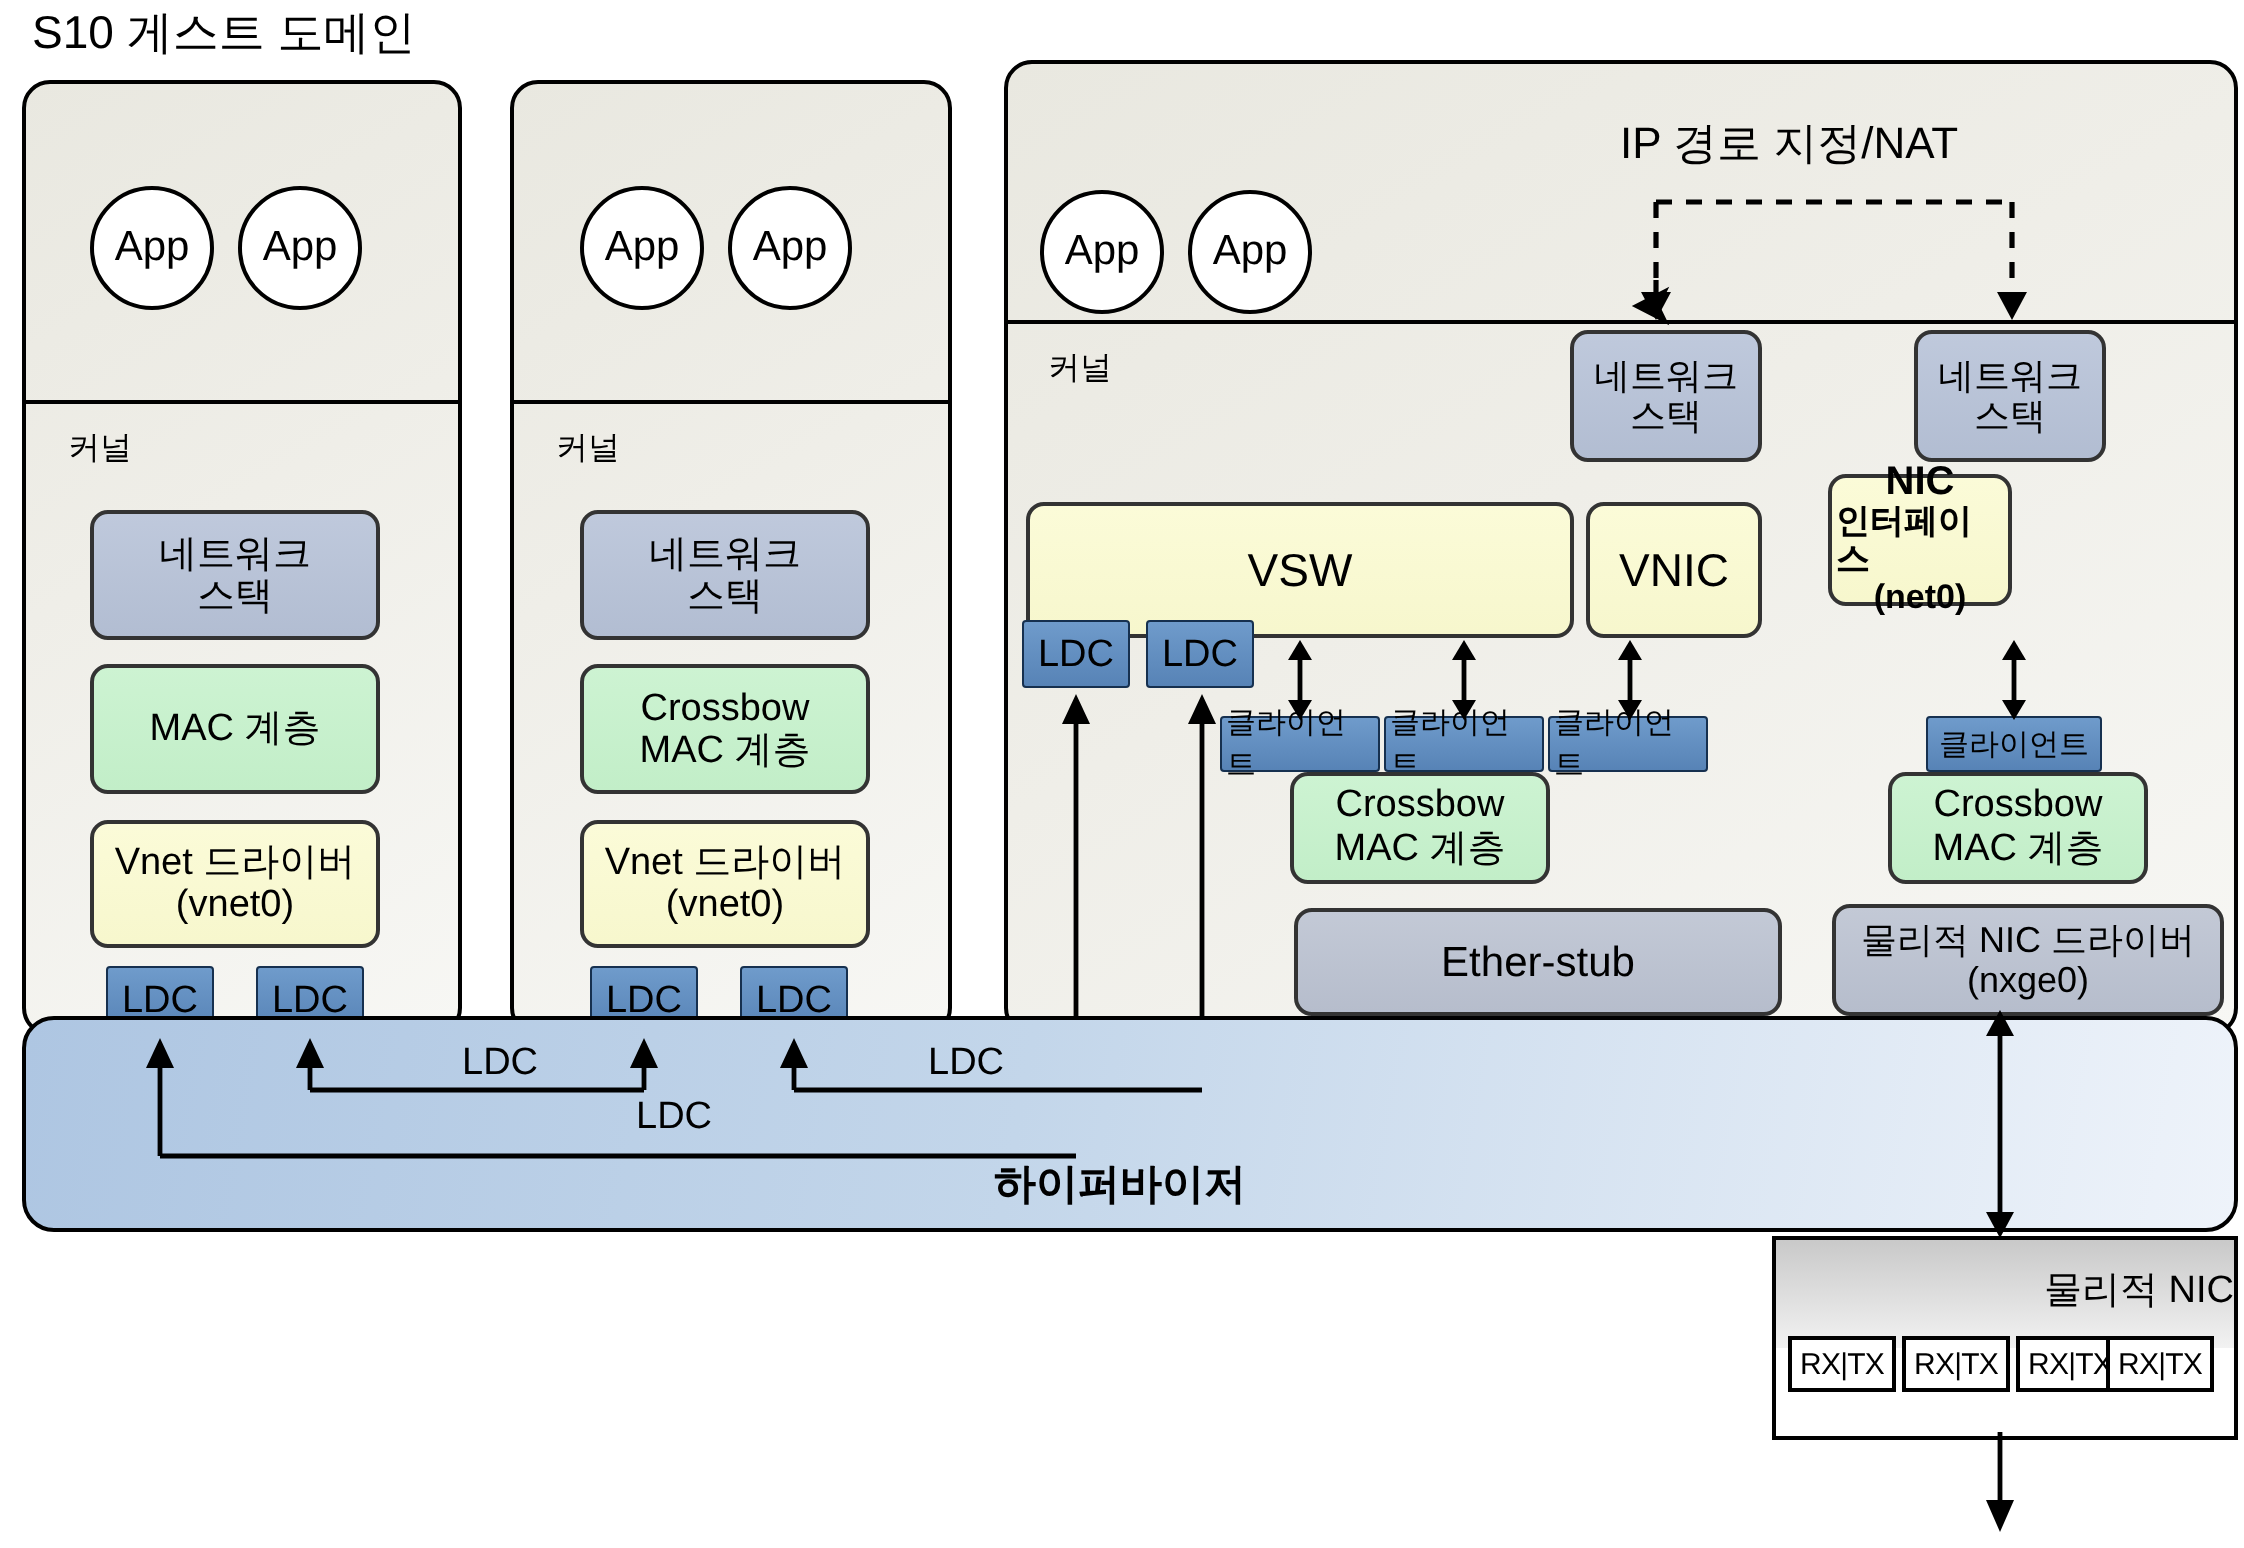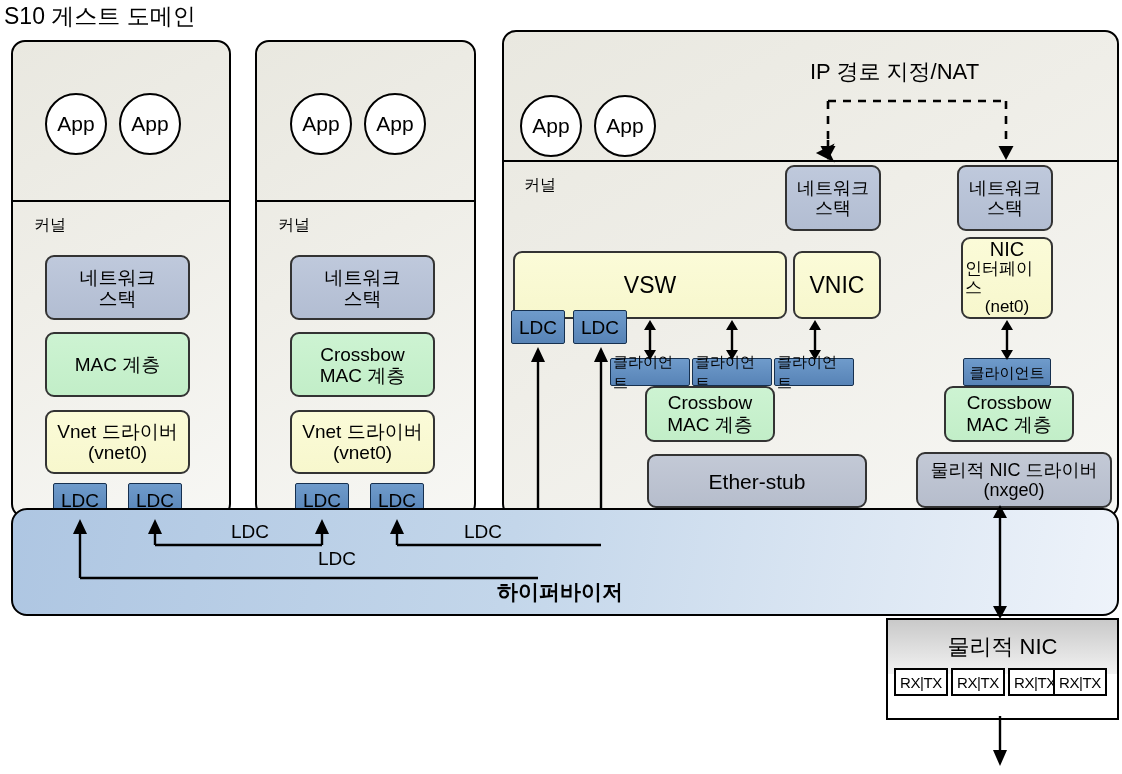--- a/index.html
+++ b/index.html
@@ -32,33 +32,33 @@
           border:1.6px solid #16304f;border-radius:2px;font-size:15px;}
   .gray{background:linear-gradient(180deg,#c3c9d6 0%,#b6bdcc 100%);}
 
   .hyper{position:absolute;border:2.5px solid #000;border-radius:16px;
          background:linear-gradient(100deg,#aec6e2 0%,#c3d6ea 45%,#eef3fa 100%);}
   .hyperlbl{position:absolute;font-size:21px;font-weight:bold;white-space:nowrap;}
 
   .pnic{position:absolute;border:2.5px solid #000;background:#ffffff;}
   .pnic-top{position:absolute;left:0;right:0;top:0;
             background:linear-gradient(180deg,#c9c9c9 0%,#f2f2f2 100%);}
-  .pnic-lbl{position:absolute;width:100%;text-align:center;font-size:22px;}
+  .pnic-lbl{position:absolute;width:100%;text-align:right;font-size:19px;}
   .rxtx{position:absolute;border:2px solid #000;background:#fff;
         display:flex;align-items:center;justify-content:center;
         font-size:15px;letter-spacing:-0.4px;box-sizing:border-box;}
   .lbl{position:absolute;font-size:19px;white-space:nowrap;}
   svg.ov{position:absolute;left:0;top:0;width:1122px;height:774px;overflow:visible;}
 </style>
 </head>
 <body>
 
 <div id="stage">
 
-  <div class="ttl" style="left:4px;top:3px;">S10 게스트 도메인</div>
+  <div class="ttl" style="left:16px;top:3px;">S10 게스트 도메인</div>
 
   <div class="domain" style="left:11px;top:40px;width:216px;height:474px;">
     <div class="kline" style="top:158px;"></div>
     <div class="klabel" style="left:21px;top:172px;">커널</div>
   </div>
   <div class="appc" style="left:45px;top:93px;width:58px;height:58px;">
       <span>App</span>
     </div>
   <div class="appc" style="left:119px;top:93px;width:58px;height:58px;">
       <span>App</span>
@@ -133,21 +133,21 @@
     <span>네트워크</span>
     <span>스택</span>
   </div>
 
   <div class="bx vnet" style="left:513px;top:251px;width:274px;height:68px;">
     <span style="font-size:23px;">VSW</span>
     </div>
   <div class="bx vnet" style="left:793px;top:251px;width:88px;height:68px;">
     <span style="font-size:23px;">VNIC</span>
     </div>
-  <div class="bx vnet" style="left:961px;top:237px;width:92px;height:82px;flex-direction:column;font-size:17px;line-height:19px;">
+  <div class="bx vnet" style="left:914px;top:237px;width:92px;height:66px;flex-direction:column;font-size:17px;line-height:19px;font-weight:bold;">
     <span style="font-size:20px;">NIC</span>
     <span>인터페이스</span>
     <span>(net0)</span>
   </div>
 
   <div class="bx ldc" style="left:511px;top:310px;width:54px;height:34px;">
     <span>LDC</span>
     </div>
   <div class="bx ldc" style="left:573px;top:310px;width:54px;height:34px;">
     <span>LDC</span>
@@ -160,21 +160,21 @@
     <span>클라이언트</span>
     </div>
   <div class="bx client" style="left:774px;top:358px;width:80px;height:28px;">
     <span>클라이언트</span>
     </div>
 
   <div class="bx mac" style="left:645px;top:386px;width:130px;height:56px;flex-direction:column;font-size:19px;line-height:22px;">
     <span>Crossbow</span>
     <span>MAC 계층</span>
   </div>
-  <div class="bx gray" style="left:647px;top:454px;width:220px;height:54px;">
+  <div class="bx gray" style="left:647px;top:454px;width:244px;height:54px;">
     <span style="font-size:21px;">Ether-stub</span>
     </div>
 
   <div class="bx client" style="left:963px;top:358px;width:88px;height:28px;">
     <span>클라이언트</span>
     </div>
   <div class="bx mac" style="left:944px;top:386px;width:130px;height:56px;flex-direction:column;font-size:19px;line-height:22px;">
     <span>Crossbow</span>
     <span>MAC 계층</span>
   </div>

